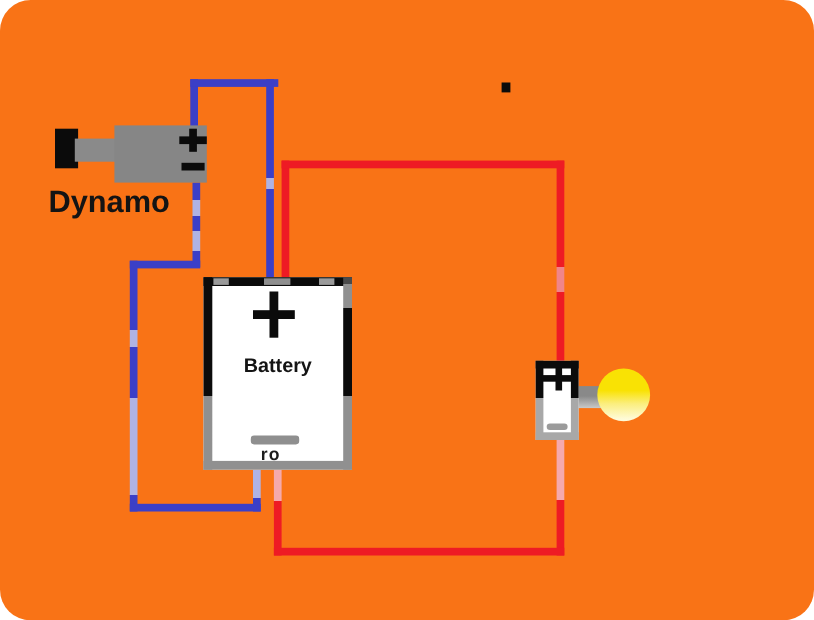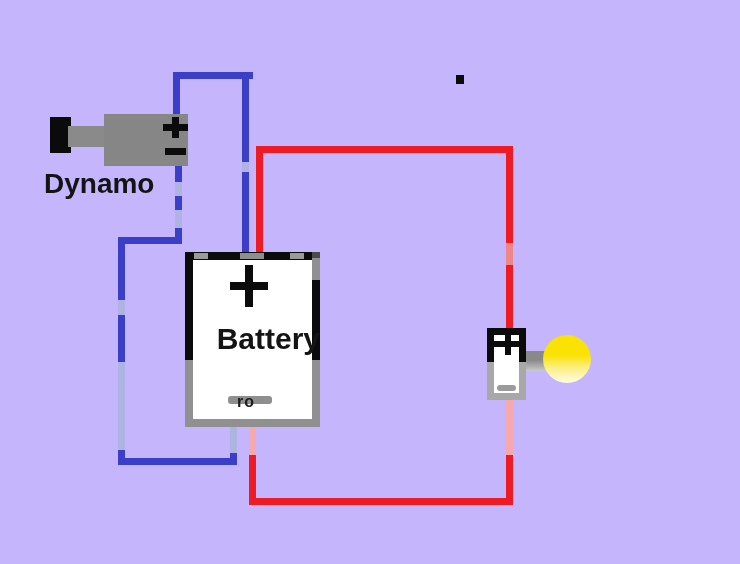--- a/index.html
+++ b/index.html
@@ -1,18 +1,18 @@
 <!DOCTYPE html>
 <html style="--blue: #3B3FC7; --blue_pale: #AFB3E4; --red: #EE1B24; --red_pale: #F5A9AC; --red_soft: #F0858A; --dynamo_gray: #868686; --connector_gray: #8A8A8A; --border_gray: #909090; --light_border_gray: #A8A8A8; --bulb_yellow: #F9E204; --bulb_yellow_pale: #FEFBD8; --black: #0B0B0B;"><head>
 <meta charset="utf-8">
 <style>
   html,body{margin:0;padding:0;background:#ffffff;}
   #canvas{
-    position:relative;width:740px;height:564px;background:#c4b5fd;
-    overflow:hidden;font-family:"Liberation Sans",sans-serif;
+    position:relative;width:740px;height:564px;background:#f97316;
+    overflow:hidden;font-family:"Liberation Sans",sans-serif;border-radius:28px;
   }
   .abs{position:absolute;}
   .wire{position:absolute;}
   .blue{background:var(--blue);}
   .red{background:var(--red);}
   
   .seg-b3{background:linear-gradient(to bottom,var(--blue) 0 90px,var(--blue_pale) 90px 100px,var(--blue) 100px 100%);}
   .seg-b4{background:linear-gradient(to bottom,var(--blue) 0 16px,var(--blue_pale) 16px 30px,var(--blue) 30px 44px,var(--blue_pale) 44px 62px,var(--blue) 62px 100%);}
   .seg-b6{background:linear-gradient(to bottom,var(--blue) 0 63px,var(--blue_pale) 63px 78px,var(--blue) 78px 125px,var(--blue_pale) 125px 213px,var(--blue) 213px 100%);}
   .seg-b8{background:linear-gradient(to bottom,var(--blue_pale) 0 26px,var(--blue) 26px 100%);}
@@ -64,23 +64,23 @@
   <div class="abs black-part" style="left:185px;top:252px;width:135px;height:8px;">
     <span class="gray-dash" style="left:9px;width:14px;background:#9a9a9a;"></span>
     <span class="gray-dash" style="left:55px;width:24px;background:#8e8e8e;"></span>
     <span class="gray-dash" style="left:105px;width:14px;background:#9a9a9a;"></span>
   </div>
   <div class="abs battery-edge-left" style="left:185px;top:252px;width:8px;height:175px;"></div>
   <div class="abs battery-edge-right" style="left:312px;top:252px;width:8px;height:175px;"></div>
   <div class="abs" style="left:185px;top:419px;width:135px;height:8px;background:var(--border_gray);"></div>
   <div class="abs black-part" style="left:230px;top:282px;width:38px;height:8px;"></div>
   <div class="abs black-part" style="left:245px;top:265px;width:8px;height:42px;"></div>
-  <div class="label" style="left:185px;top:322px;width:135px;text-align:right;font-size:30px;">Battery</div>
+  <div class="label" style="left:185px;top:322px;width:135px;text-align:center;font-size:18px;">Battery</div>
   <div class="abs minus-gray" style="left:228px;top:396px;width:44px;height:8px;background:#8f8f8f;"></div>
-  <div class="wm-text" style="left:237px;top:396px;">ro</div>
+  <div class="wm-text" style="left:237px;top:408px;">ro</div>
 
   <div class="abs connector-bar" style="left:524px;top:351px;width:27px;height:20px;"></div>
   <div class="abs bulb" style="left:543px;top:335px;width:48px;height:48px;"></div>
   <div class="abs" style="left:487px;top:328px;width:39px;height:72px;background:#ffffff;"></div>
   <div class="abs black-part" style="left:487px;top:328px;width:39px;height:7px;"></div>
   <div class="abs light-edge-side" style="left:487px;top:328px;width:7px;height:72px;"></div>
   <div class="abs light-edge-side" style="left:519px;top:328px;width:7px;height:72px;"></div>
   <div class="abs" style="left:487px;top:393px;width:39px;height:7px;background:var(--light_border_gray);"></div>
   <div class="abs black-part" style="left:492px;top:341px;width:29px;height:6px;"></div>
   <div class="abs black-part" style="left:505px;top:334px;width:6px;height:21px;"></div>

